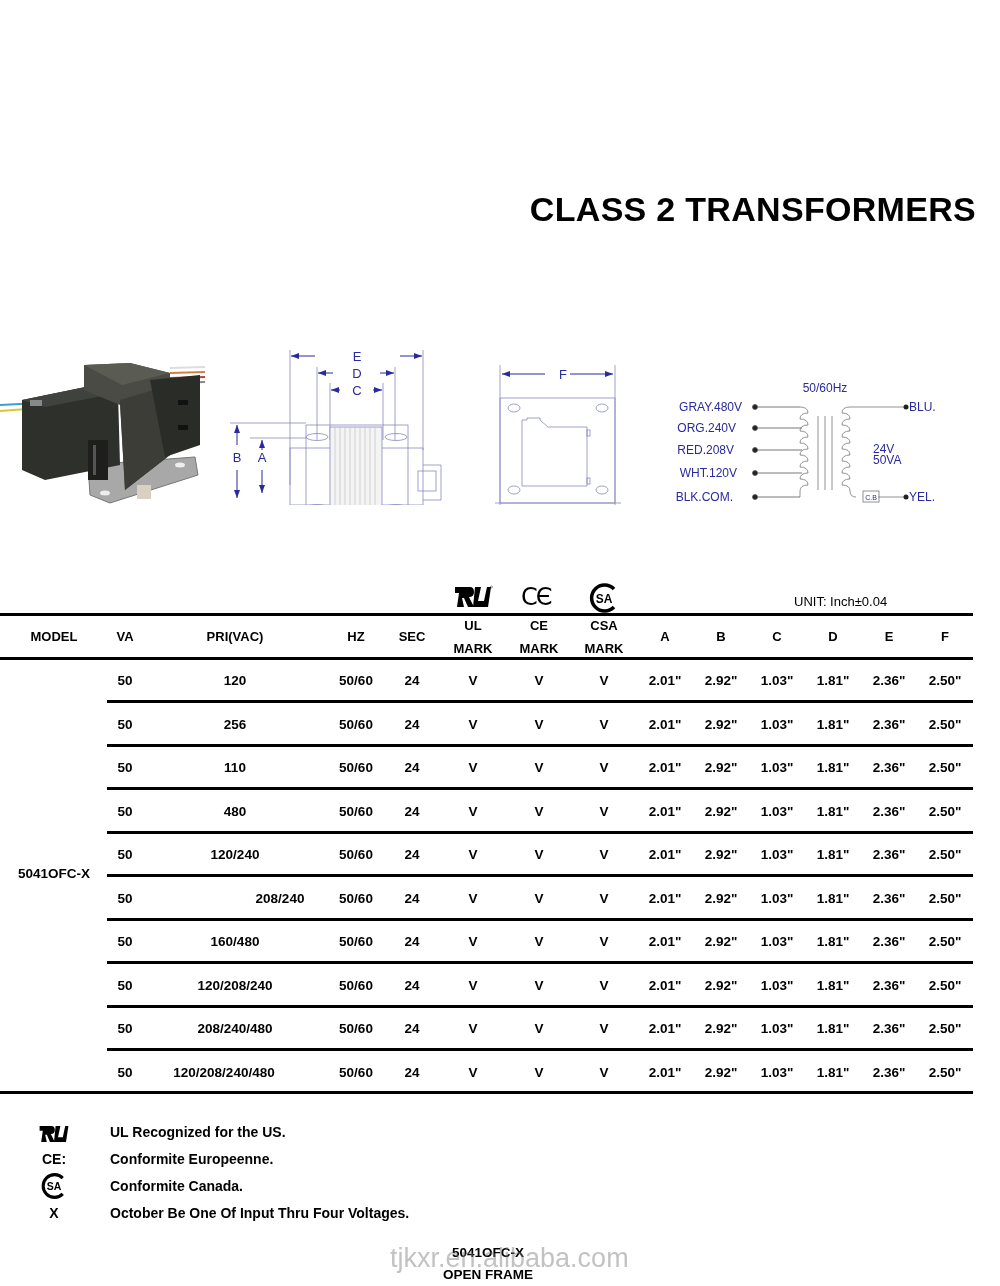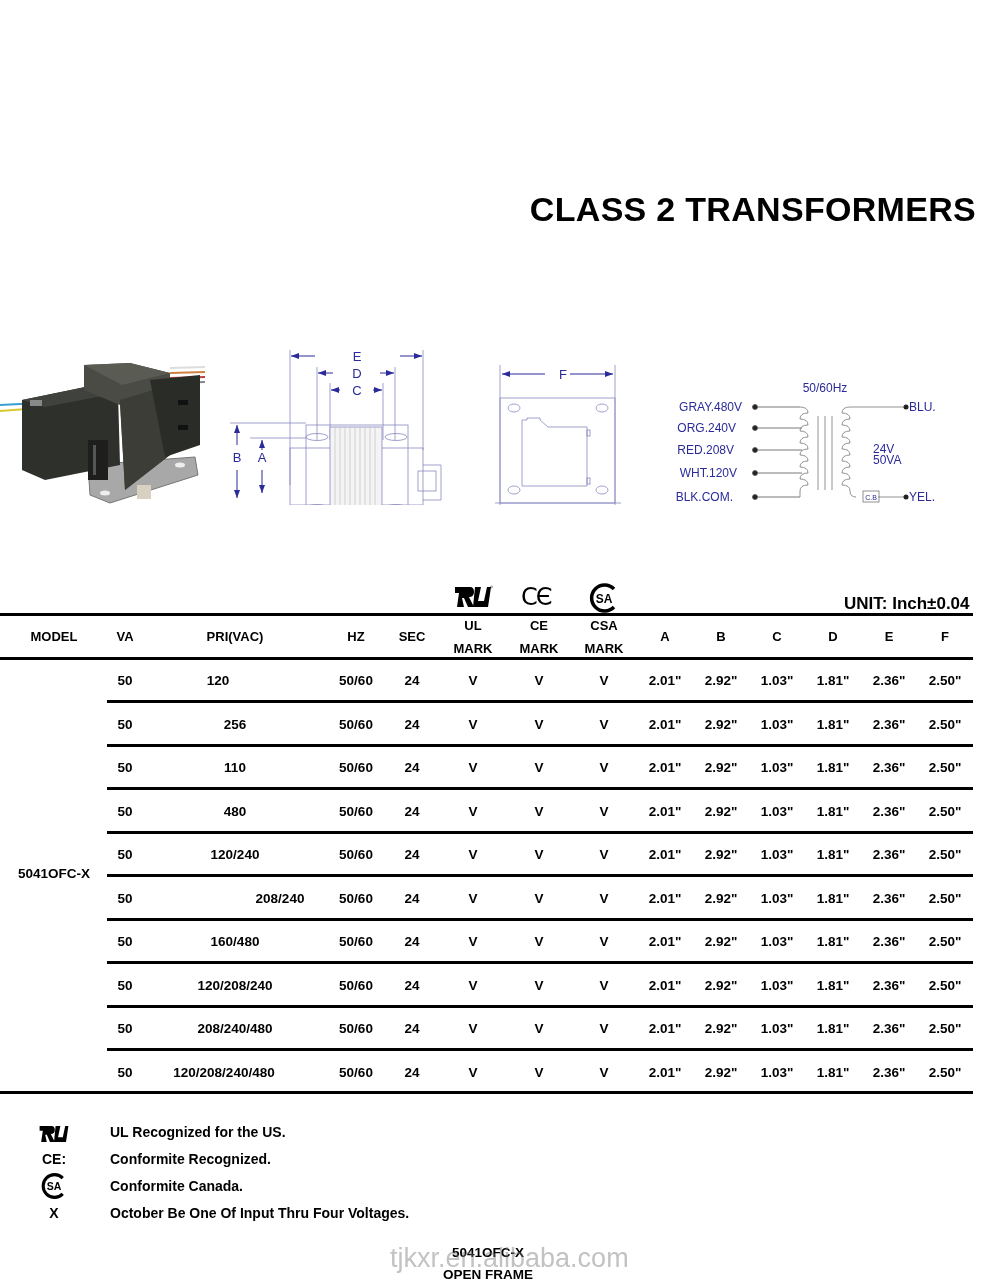--- a/index.html
+++ b/index.html
@@ -4,21 +4,21 @@
 <style>
   html, body { margin:0; padding:0; background:#fff; }
   body { width:1000px; height:1286px; position:relative; overflow:hidden; font-family:"Liberation Sans", sans-serif; color:#000; }
   .abs { position:absolute; }
   .title { left:0; width:976px; top:190px; text-align:right; font-size:34px; font-weight:bold; letter-spacing:0.3px; }
   .photo { left:0; top:345px; width:205px; height:165px; }
   .dim-top { left:225px; top:345px; width:235px; height:160px; }
   .dim-side { left:490px; top:360px; width:135px; height:150px; }
   .wiring { left:660px; top:378px; width:330px; height:130px; }
   .blue-lbl { font-family:"Liberation Sans", sans-serif; fill:#2a2a9a; }
-  .unit { left:844px; top:594px; font-size:17px; font-weight:bold; }
+  .unit { left:794px; top:594px; font-size:13px; font-weight:normal; }
   .hline { position:absolute; background:#000; height:3px; }
   .cell { position:absolute; font-size:13.5px; font-weight:bold; text-align:center; transform:translateX(-50%); white-space:nowrap; }
   .hcell { position:absolute; font-size:13px; font-weight:bold; text-align:center; transform:translateX(-50%); white-space:nowrap; line-height:23px; }
   .mark-icon { position:absolute; transform:translateX(-50%); }
   .legend-row { position:absolute; left:0; width:600px; height:24px; }
   .legend-sym { position:absolute; left:54px; transform:translateX(-50%); font-size:14px; font-weight:bold; }
   .legend-text { position:absolute; left:110px; font-size:14px; font-weight:bold; }
   .footer { left:0; width:976px; text-align:center; font-size:13.5px; font-weight:bold; line-height:14px; }
   .watermark { left:390px; top:1243px; font-size:27px; color:rgba(120,120,120,0.45); letter-spacing:0px; }
 </style>
@@ -219,21 +219,21 @@
     <div class="hcell" style="left:833px; top:625px;">D</div>
     <div class="hcell" style="left:889px; top:625px;">E</div>
     <div class="hcell" style="left:945px; top:625px;">F</div>
   </div>
 
   <div class="cell" style="left:54px; top:866px;">5041OFC-X</div>
 
   <div id="rows">
       <div>
         <div class="cell" style="left: 125px; top: 673px;">50</div>
-        <div class="cell" style="left: 218px; top: 673px;">120</div>
+        <div class="cell" style="left: 235px; top: 673px;">120</div>
         <div class="cell" style="left: 356px; top: 673px;">50/60</div>
         <div class="cell" style="left: 412px; top: 673px;">24</div>
         <div class="cell" style="left: 473px; top: 673px;">V</div>
         <div class="cell" style="left: 539px; top: 673px;">V</div>
         <div class="cell" style="left: 604px; top: 673px;">V</div>
         <div class="cell" style="left: 665px; top: 673px;">2.01"</div>
         <div class="cell" style="left: 721px; top: 673px;">2.92"</div>
         <div class="cell" style="left: 777px; top: 673px;">1.03"</div>
         <div class="cell" style="left: 833px; top: 673px;">1.81"</div>
         <div class="cell" style="left: 889px; top: 673px;">2.36"</div>
@@ -391,21 +391,21 @@
 <div>
   <div class="legend-row" style="top:1124px;">
     <svg class="legend-sym" style="top:0;" width="32" height="20" viewBox="0 0 40 24">
       <path d="M2 2 H17 Q21 2 21 7 Q21 12 16 12 L21 22 H15 L11 13 H9 L11 22 H4 L6 8 H2 Z" fill="#000"></path>
       <path d="M22 2 H28 L25 16 H31 L34 2 H38 L35 22 H20 Z" fill="#000"></path>
     </svg>
     <span class="legend-text">UL Recognized for the US.</span>
   </div>
   <div class="legend-row" style="top:1151px;">
     <span class="legend-sym">CE:</span>
-    <span class="legend-text">Conformite Recognized.</span>
+    <span class="legend-text">Conformite Europeenne.</span>
   </div>
   <div class="legend-row" style="top:1172px;">
     <svg class="legend-sym" style="top:0;" width="28" height="28" viewBox="0 0 32 32">
       <path d="M26 7 A13 13 0 1 0 26 25" fill="none" stroke="#000" stroke-width="3.5"></path>
       <text x="16" y="21" font-size="12" font-weight="bold" text-anchor="middle" font-family="Liberation Sans, sans-serif">SA</text>
     </svg>
     <span class="legend-text" style="top:6px;">Conformite Canada.</span>
   </div>
   <div class="legend-row" style="top:1205px;">
     <span class="legend-sym">X</span>

